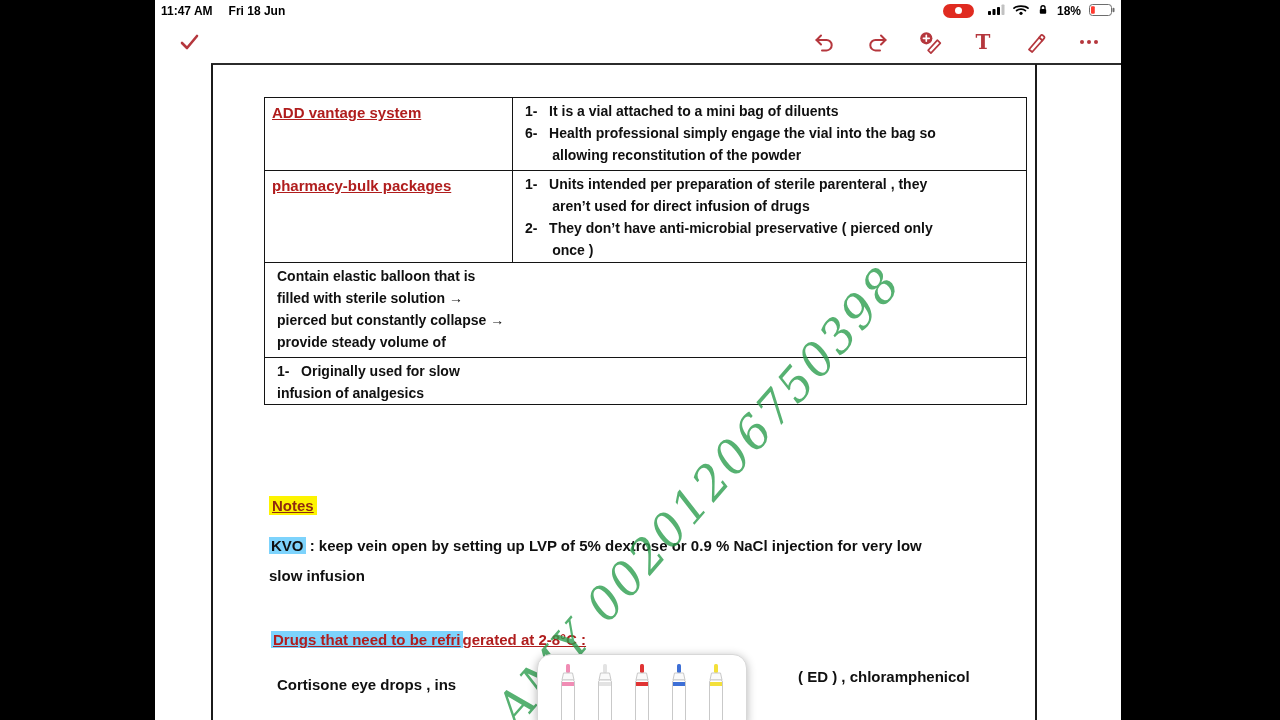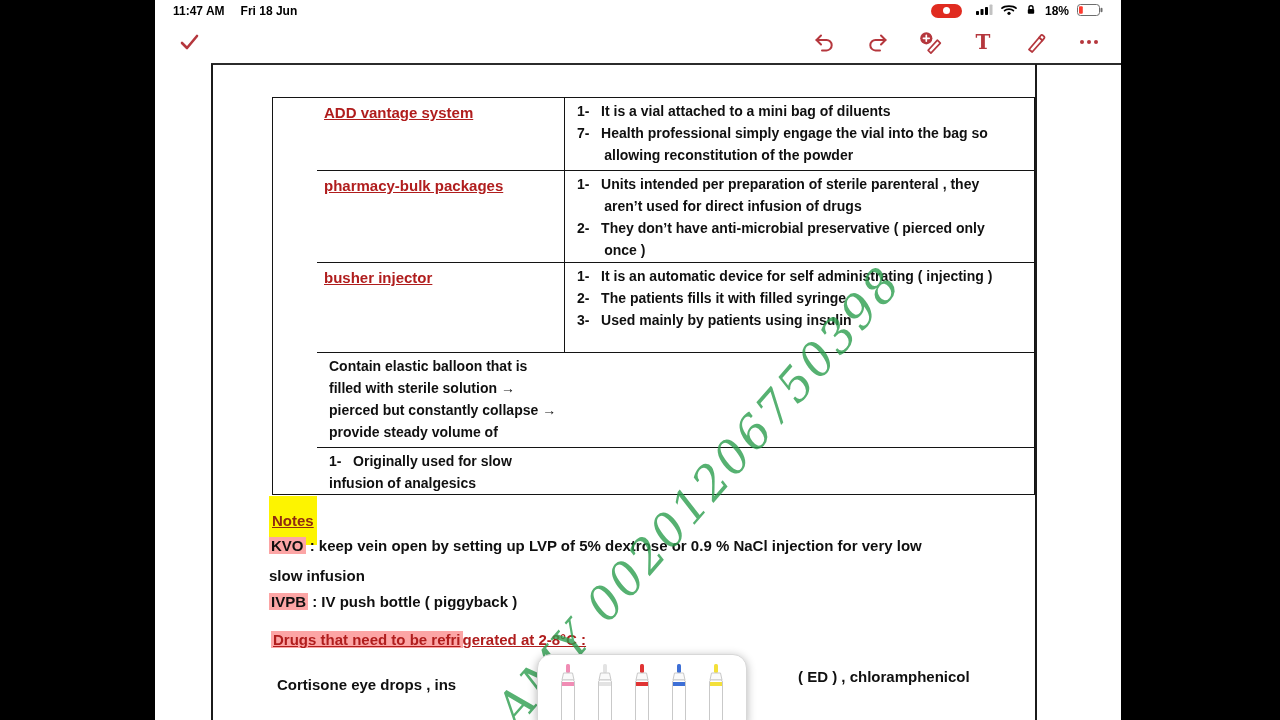--- a/index.html
+++ b/index.html
@@ -5,49 +5,49 @@
   * { margin:0; padding:0; box-sizing:border-box; }
   html,body { width:1280px; height:720px; }
   body { background:#000; font-family:"Liberation Sans", sans-serif; position:relative; overflow:hidden; }
   .frame { position:absolute; inset:0; background:#000; }
   .letterbox { position:absolute; top:0; bottom:0; background:#000; }
   .letterbox.left { left:0; width:155px; }
   .letterbox.right { left:1121px; right:0; }
   .app { position:absolute; left:155px; top:0; width:966px; height:720px; background:#fff; overflow:hidden; }
 
   
-  .status-bar { position:absolute; left:0; top:0; right:0; height:21px; display:flex; align-items:center; justify-content:space-between; padding:0 18px; font-size:12px; font-weight:700; color:#000; }
+  .status-bar { position:absolute; left:0; top:0; right:0; height:21px; display:flex; align-items:center; justify-content:space-between; padding:0 6px; font-size:12px; font-weight:700; color:#000; }
   .status-left { display:flex; gap:16px; }
   .status-right { display:flex; align-items:flex-start; gap:8px; }
   .rec-pill { width:31px; height:14px; border-radius:8px; background:#e02b20; display:flex; align-items:center; justify-content:center; margin-right:6px; }
   .rec-dot { width:7px; height:7px; border-radius:50%; background:#fff; }
   .pct { font-size:12px; font-weight:700; }
 
   
   .toolbar { position:absolute; top:21px; left:0; right:0; height:42px; background:#fff; }
   .tool-check { position:absolute; left:23px; top:9px; width:24px; height:24px; cursor:pointer; }
   .tools { position:absolute; right:20px; top:0; height:42px; display:flex; align-items:center; gap:29px; }
   .tool { display:flex; align-items:center; justify-content:center; width:24px; height:24px; cursor:pointer; }
   .t-letter { font-family:"DejaVu Serif", serif; font-weight:700; font-size:20px; color:#b5373d; line-height:1; }
   .divider { position:absolute; top:63px; left:56px; right:0; height:2px; background:#2b2b2b; }
   .page-line { position:absolute; top:64px; bottom:0; width:2px; background:#1b1b1b; z-index:3; }
   .page-line.left { left:56px; }
   .page-line.right { left:880px; }
 
   
   .doc { position:absolute; inset:0; z-index:1; }
-  .dtable { position:absolute; left:117px; top:97px; width:763px; border:1.5px solid #141414;padding-left:44px; }
+  .dtable { position:absolute; left:109px; top:97px; width:763px; border:1.5px solid #141414; }
   .trow { display:grid; grid-template-columns:248px 1fr; border-bottom:1.5px solid #141414; }
   .trow:last-child { border-bottom:none; }
   .tcell-term { border-right:1.5px solid #141414; padding:4px 6px 0 7px; color:#b01d1d; font-weight:700; font-size:15px; line-height:22px; text-decoration:underline; white-space:pre-wrap; overflow:hidden; }
   .tcell-def { padding:2px 6px 0 12px; font-weight:700; font-size:14px; line-height:22px; color:#101010; white-space:pre-wrap; overflow:hidden; }
   .r1{height:73px} .r2{height:92px} .r3{height:90px} .r4{height:95px} .r5{height:46px}
 
-  .hl { background:#fca5a5; padding:0 2px; }
-  .notes-heading { position:absolute; left:114px; top:496px; font-size:15px; font-weight:700; color:#8f2a10; text-decoration:underline; background:#fdf400; padding:16px 3px; }
+  .hl { background:#7dd3fc; padding:0 2px; }
+  .notes-heading { position:absolute; left:114px; top:496px; font-size:15px; font-weight:700; color:#8f2a10; text-decoration:underline; background:#fdf400; padding:1px 3px; }
   .kvo { position:absolute; left:114px; top:531px; width:750px; font-size:15px; font-weight:700; color:#101010; line-height:30px; white-space:pre-wrap; }
   .ivpb { position:absolute; left:114px; top:593px; font-size:15px; font-weight:700; color:#101010; }
   .drugs { position:absolute; left:116px; top:631px; font-size:15px; font-weight:700; color:#b01d1d; }
   .drugs span { text-decoration:underline; }
   .cort-left { position:absolute; left:122px; top:676px; font-size:15px; font-weight:700; color:#101010; }
   .cort-right { position:absolute; left:643px; top:668px; font-size:15px; font-weight:700; color:#101010; }
 
   
   .watermark { position:absolute; left:330px; top:700px; transform-origin:0 0; transform:rotate(-49deg); font-family:"DejaVu Serif", serif; font-style:italic; font-size:46px; color:#2d9e4e; opacity:.8; white-space:nowrap; letter-spacing:3px; z-index:4; pointer-events:none; }
 
@@ -147,54 +147,47 @@
     <div class="divider"></div>
     <div class="page-line left"></div>
     <div class="page-line right"></div>
 
     <div class="doc">
 
       <div class="dtable">
         <div class="trow r1">
           <div class="tcell-term">ADD vantage system</div>
           <div class="tcell-def">1-   It is a vial attached to a mini bag of diluents
-7-   Health professional simply engage the vial into the bag so
+6-   Health professional simply engage the vial into the bag so
        allowing reconstitution of the powder</div>
         </div>
         <div class="trow r2">
           <div class="tcell-term">pharmacy-bulk packages</div>
           <div class="tcell-def">1-   Units intended per preparation of sterile parenteral , they
        aren’t used for direct infusion of drugs
 2-   They don’t have anti-microbial preservative ( pierced only
        once )</div>
         </div>
-        <div class="trow r3">
-          <div class="tcell-term">busher injector</div>
-          <div class="tcell-def">1-   It is an automatic device for self administrating ( injecting )
-2-   The patients fills it with filled syringe
-3-   Used mainly by patients using insulin</div>
-        </div>
         <div class="trow r4">
           <div class="tcell-def">Contain elastic balloon that is filled with sterile solution →
 pierced but constantly collapse → provide steady volume of
 drug solution
 ( Zero order ) → pass through small diameter infusion line</div>
         </div>
         <div class="trow r5">
           <div class="tcell-def">1-   Originally used for slow infusion of analgesics
 2-   Currently used for many other infusion solutions</div>
         </div>
       </div>
 
       <div class="notes-heading">Notes</div>
 
       <div class="kvo"><span class="hl">KVO</span><span> : keep vein open by setting up LVP of 5% dextrose or 0.9 % NaCl injection for very low
 slow infusion</span></div>
 
-      <div class="ivpb"><span class="hl">IVPB</span><span> : IV push bottle ( piggyback )</span></div>
 
       <div class="drugs"><span class="hl">Drugs that need to be refri</span><span>gerated at 2-8°C :</span></div>
 
       <div class="cort-left">Cortisone eye drops , ins</div>
       <div class="cort-right">( ED ) , chloramphenicol</div>
     </div>
 
     <div class="watermark">AMY 00201206750398</div>
 
     <div class="marker-popup">

